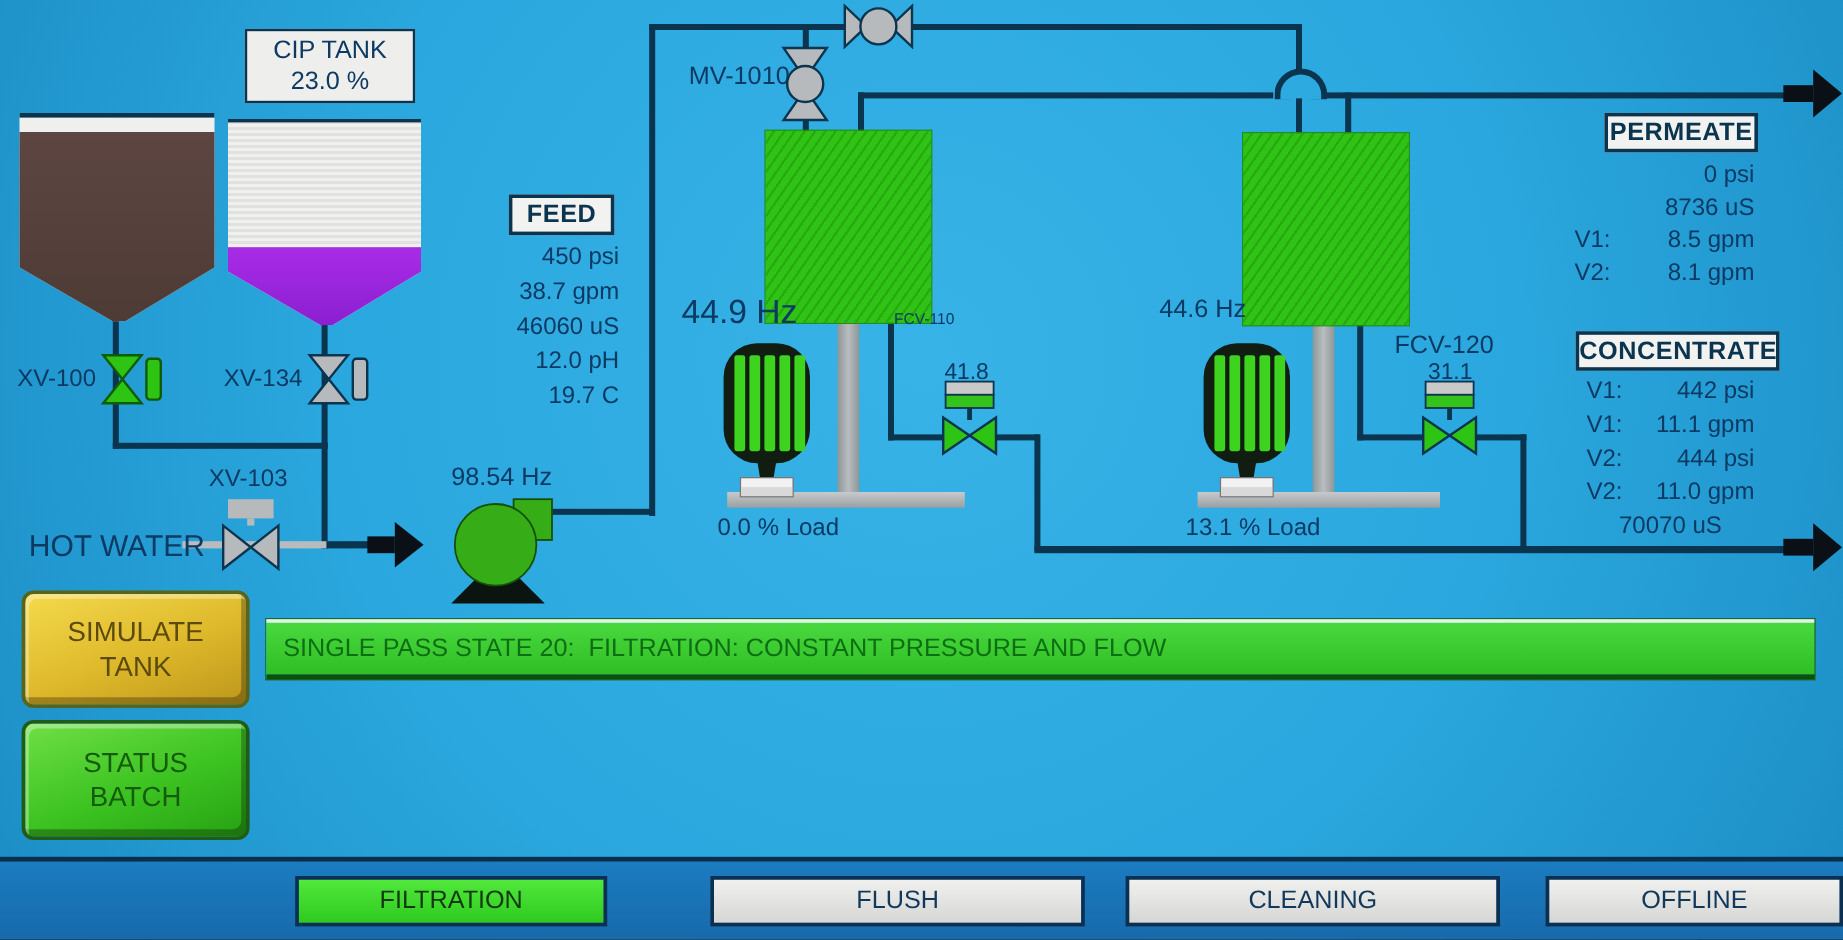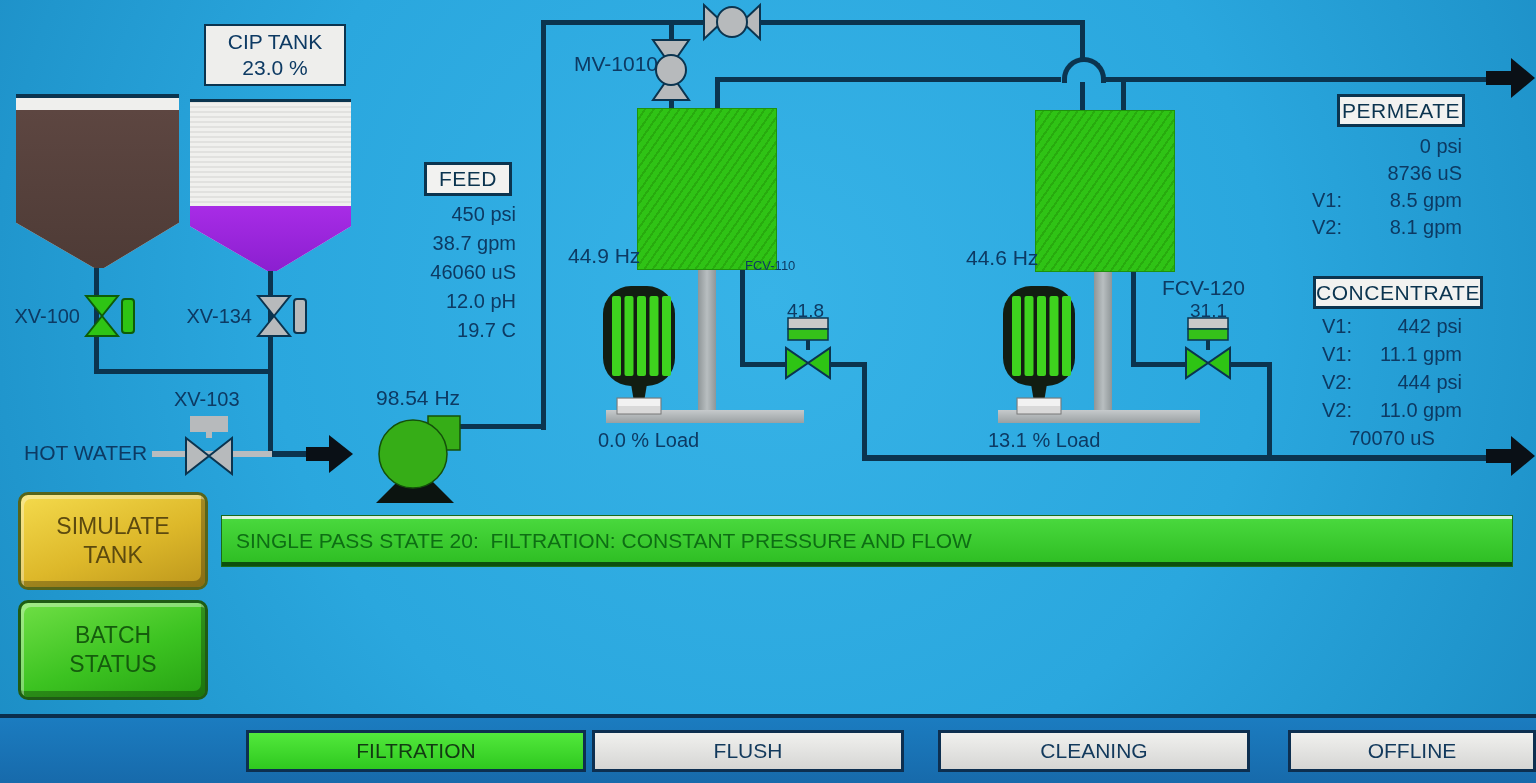--- a/index.html
+++ b/index.html
@@ -12,21 +12,21 @@
   .pipe{position:absolute;background:#0b344f;}
   .pipe-gray{position:absolute;background:#b8bcbf;}
   .txt{position:absolute;color:#0d3a63;font-size:20px;white-space:nowrap;}
   .txt-r{text-align:right;}
   .label-box{
     position:absolute;background:#eeeeec;border:2px solid #0b344f;
     color:#0d3a63;text-align:center;font-size:21px;line-height:26px;padding-top:3px;
   }
   .title-box{
     position:absolute;background:#f2f2f0;border:3px solid #0b344f;
-    color:#0b344f;text-align:center;font-size:21px;font-weight:normal;letter-spacing:.5px;
+    color:#0b344f;text-align:center;font-size:21px;font-weight:bold;letter-spacing:.5px;
   }
   .vessel{
     position:absolute;
     background:repeating-linear-gradient(125deg,#2fc315 0 5px,#28ab0e 5px 7px);
     border:1px solid #1f930c;
   }
   .column{position:absolute;background:linear-gradient(90deg,#8f9698,#b8bec0,#8f9698);}
   .platform{position:absolute;background:linear-gradient(#c6cacc,#9aa0a2);}
   .panel-row{display:flex;justify-content:space-between;color:#0d3a63;font-size:20px;}
   .dome{position:absolute;width:34px;height:21px;border:5px solid #0b344f;border-bottom:none;
@@ -139,21 +139,21 @@
     <polygon points="2,42 34,42 18,22" fill="#b7babc" stroke="#0b344f" stroke-width="2"></polygon>
     <rect x="38" y="5" width="12" height="34" rx="3" fill="#b7babc" stroke="#0b344f" stroke-width="2"></rect>
   </svg>
   <div class="txt" style="left:174px;top:388px;">XV-103</div>
   <svg class="abs" style="left:184px;top:414px;" width="50" height="62" viewBox="0 0 50 62">
     <rect x="6" y="2" width="38" height="16" fill="#b7babc"></rect>
     <rect x="22" y="18" width="6" height="6" fill="#b7babc"></rect>
     <polygon points="2,24 2,60 25,42" fill="#b7babc" stroke="#0b344f" stroke-width="2"></polygon>
     <polygon points="48,24 48,60 25,42" fill="#b7babc" stroke="#0b344f" stroke-width="2"></polygon>
   </svg>
-  <div class="txt" style="left:24px;top:441px;font-size:21px;">HOT WATER</div>
+  <div class="txt" style="left:24px;top:441px;font-size:25px;">HOT WATER</div>
 
   <div class="txt" style="left:376px;top:386px;font-size:21px;">98.54 Hz</div>
   <svg class="abs" style="left:368px;top:406px;" width="100" height="100" viewBox="0 0 100 100">
     <polygon points="8,97 86,97 47,58" fill="#0c1410"></polygon>
     <rect x="60" y="10" width="32" height="34" fill="#36ad17" stroke="#14500a" stroke-width="1.5"></rect>
     <circle cx="45" cy="48" r="34" fill="#36ad17" stroke="#14500a" stroke-width="1.5"></circle>
   </svg>
 
   <div class="title-box" style="left:424px;top:162px;width:82px;height:28px;line-height:28px;">FEED</div>
   <div class="abs" style="left:406px;top:200px;width:110px;">
@@ -172,21 +172,21 @@
   <div class="txt" style="left:574px;top:52px;font-size:21px;">MV-1010</div>
   <svg class="abs" style="left:649px;top:38px;" width="44" height="64" viewBox="0 0 44 64">
     <polygon points="4,2 40,2 22,28" fill="#b7babc" stroke="#0b344f" stroke-width="2"></polygon>
     <polygon points="4,62 40,62 22,36" fill="#b7babc" stroke="#0b344f" stroke-width="2"></polygon>
     <circle cx="22" cy="32" r="15" fill="#b7babc" stroke="#0b344f" stroke-width="2"></circle>
   </svg>
 
   <div class="column" style="left:698px;top:266px;width:18px;height:148px;"></div>
   <div class="platform" style="left:606px;top:410px;width:198px;height:13px;"></div>
   <div class="vessel" style="left:637px;top:108px;width:138px;height:160px;"></div>
-  <div class="txt" style="left:568px;top:244px;font-size:21px;">44.9 Hz</div>
+  <div class="txt" style="left:568px;top:244px;font-size:28px;">44.9 Hz</div>
   <svg class="abs" style="left:597px;top:284px;" width="90" height="132" viewBox="0 0 90 132">
     <rect x="6" y="2" width="72" height="100" rx="28" fill="#121d12"></rect>
     <rect x="15" y="12" width="9" height="80" rx="2" fill="#3ed31e"></rect>
     <rect x="27.5" y="12" width="9" height="80" rx="2" fill="#3ed31e"></rect>
     <rect x="40" y="12" width="9" height="80" rx="2" fill="#3ed31e"></rect>
     <rect x="52.5" y="12" width="9" height="80" rx="2" fill="#3ed31e"></rect>
     <rect x="65" y="12" width="9" height="80" rx="2" fill="#3ed31e"></rect>
     <polygon points="34,100 50,100 47,118 37,118" fill="#121d12"></polygon>
     <rect x="20" y="114" width="44" height="16" fill="#d9d9d9" stroke="#777" stroke-width="1"></rect>
     <rect x="21" y="115" width="42" height="7" fill="#f2f2f2"></rect>
@@ -269,27 +269,27 @@
     <div class="panel-row" style="line-height:28px;justify-content:center;">
       <span>70070 uS</span>
     </div>
   </div>
 
   <div class="btn3d btn-yellow" style="left:18px;top:492px;width:184px;height:92px;">
     <span>SIMULATE</span>
     <span>TANK</span>
   </div>
   <div class="btn3d btn-green" style="left:18px;top:600px;width:184px;height:94px;">
+    <span>STATUS</span>
     <span>BATCH</span>
-    <span>STATUS</span>
   </div>
 
   <div class="status-bar" style="left:222px;top:516px;width:1290px;height:50px;">
     <span class="status-text">SINGLE PASS STATE 20:  FILTRATION: CONSTANT PRESSURE AND FLOW</span>
   </div>
 
   <div class="bottom-strip"></div>
-  <div class="nav-btn nav-active" style="left:246px;width:340px;">FILTRATION</div>
+  <div class="nav-btn nav-active" style="left:246px;width:260px;">FILTRATION</div>
   <div class="nav-btn nav-idle" style="left:592px;width:312px;">FLUSH</div>
   <div class="nav-btn nav-idle" style="left:938px;width:312px;">CLEANING</div>
   <div class="nav-btn nav-idle" style="left:1288px;width:248px;">OFFLINE</div>
 
 </div>
 
 </body></html>

